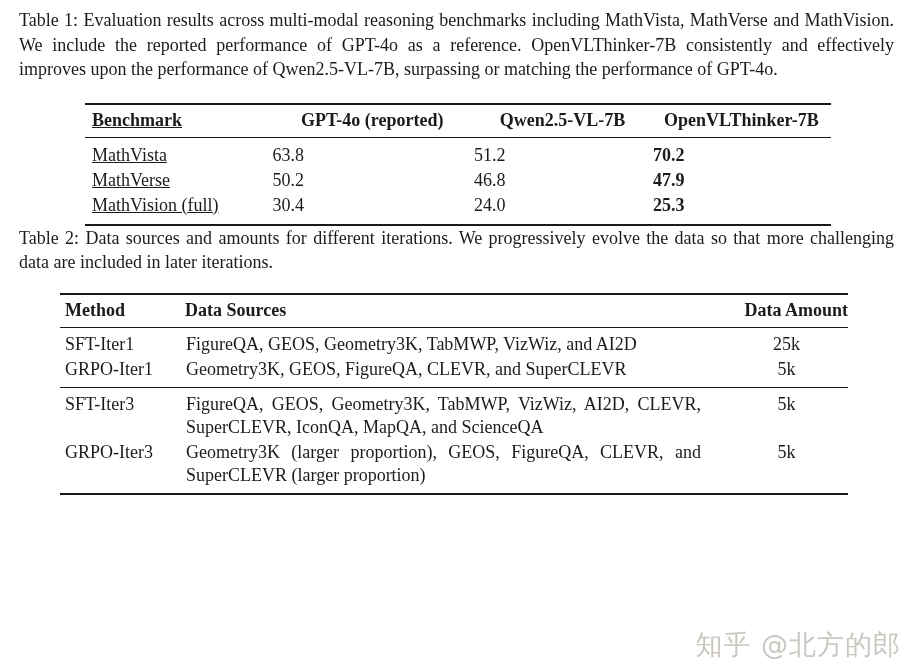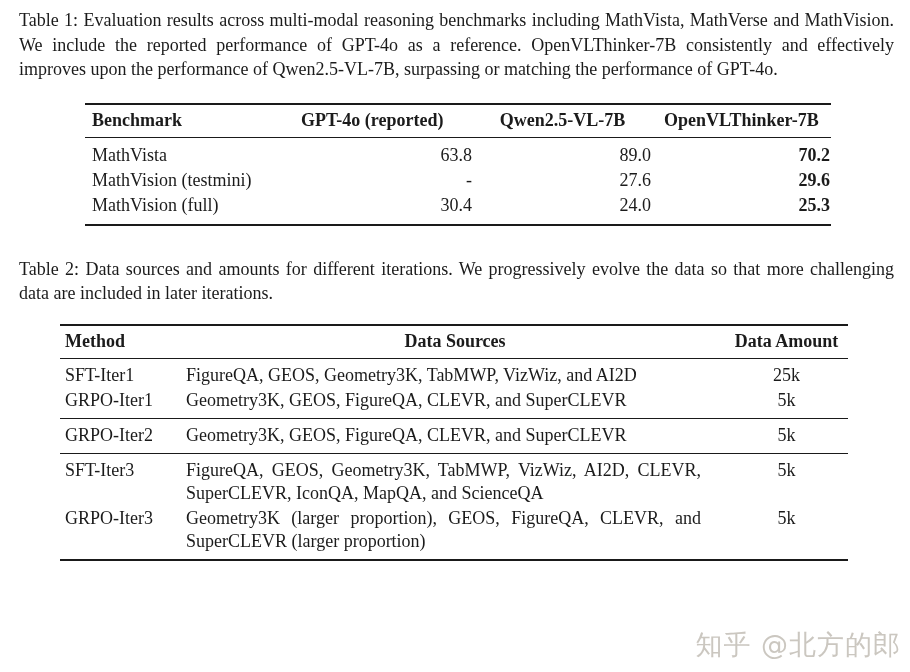--- a/index.html
+++ b/index.html
@@ -13,21 +13,21 @@
     overflow: hidden;
   }
   .caption {
     margin: 0;
     padding: 0 16px 0 19px;
     font-size: 18px;
     line-height: 24.5px;
     text-align: justify;
   }
   .caption--t1 { padding-top: 8px; }
-  .caption--t2 { margin-top: 31px; }
+  .caption--t2 { }
 
   table {
     border-collapse: collapse;
     font-size: 18px;
     table-layout: fixed;
   }
 
   
   .t1 {
     margin: 21px 0 0 85px;
@@ -35,22 +35,22 @@
     border-top: 2px solid var(--rule-color, #1a1a1a);
     border-bottom: 2px solid var(--rule-color, #1a1a1a);
   }
   .t1 th {
     font-weight: bold;
     text-align: center;
     padding: 4px 0 5px;
     line-height: 23px;
     border-bottom: 1.5px solid var(--rule-color, #1a1a1a);
   }
-  .t1 th.col-benchmark, .t1 td.col-benchmark { text-align: left; padding-left: 7px; }
-  .t1 td { text-align: right; line-height: 23px; }
+  .t1 th.col-benchmark, .t1 td.col-benchmark { text-align: left; padding-left: 7px; text-decoration: underline; }
+  .t1 td { text-align: left; line-height: 23px; }
   .t1 tbody tr:first-child td { padding-top: 6px; }
   .t1 tbody tr:last-child td { padding-bottom: 7px; }
   .t1 .c1 { width: 25%; } .t1 .c2 { width: 27%; }
   .t1 .c3 { width: 24%; } .t1 .c4 { width: 24%; }
   .t1 td.strong { font-weight: bold; }
 
   
   .t2 {
     margin: 18px 0 0 60px;
     width: 788px;
@@ -58,22 +58,22 @@
     border-bottom: 2px solid var(--rule-color, #1a1a1a);
   }
   .t2 th {
     font-weight: bold;
     line-height: 23px;
     padding: 4px 0 5px;
     border-bottom: 1px solid var(--rule-color, #1a1a1a);
   }
   .t2 .cm { width: 125px; } .t2 .cs { width: 540px; } .t2 .ca { width: 123px; }
   .t2 th.col-method { text-align: left; padding-left: 5px; }
-  .t2 th.col-sources { text-align: center; }
-  .t2 th.col-amount { text-align: center; }
+  .t2 th.col-sources { text-align: left; }
+  .t2 th.col-amount { text-align: right; }
   .t2 td { vertical-align: top; line-height: 23px; }
   .t2 td.col-method { padding-left: 5px; margin-top: 12px; }
   .t2 td.col-sources { text-align: justify; padding-right: 24px; }
   .t2 td.col-amount { text-align: center; }
   .t2 tbody tr:first-child td { padding-top: 5px; }
   .t2 tbody tr:last-child td { padding-bottom: 6px; }
   .t2 tbody + tbody { border-top: 1.5px solid var(--rule-color, #1a1a1a); }
 
   .watermark {
     position: absolute;
@@ -107,28 +107,28 @@
         <th class="col-benchmark">Benchmark</th>
         <th>GPT-4o (reported)</th>
         <th>Qwen2.5-VL-7B</th>
         <th>OpenVLThinker-7B</th>
       </tr>
     </thead>
     <tbody>
       <tr>
         <td class="col-benchmark">MathVista</td>
         <td>63.8</td>
-        <td>89.0</td>
+        <td>51.2</td>
         <td class="strong">70.2</td>
       </tr>
       <tr>
-        <td class="col-benchmark">MathVision (testmini)</td>
-        <td>-</td>
-        <td>27.6</td>
-        <td class="strong">29.6</td>
+        <td class="col-benchmark">MathVerse</td>
+        <td>50.2</td>
+        <td>46.8</td>
+        <td class="strong">47.9</td>
       </tr>
       <tr>
         <td class="col-benchmark">MathVision (full)</td>
         <td>30.4</td>
         <td>24.0</td>
         <td class="strong">25.3</td>
       </tr>
     </tbody>
   </table>
 
@@ -153,25 +153,20 @@
         <td class="col-sources">FigureQA, GEOS, Geometry3K, TabMWP, VizWiz, and AI2D</td>
         <td class="col-amount">25k</td>
       </tr>
       <tr>
         <td class="col-method">GRPO-Iter1</td>
         <td class="col-sources">Geometry3K, GEOS, FigureQA, CLEVR, and SuperCLEVR</td>
         <td class="col-amount">5k</td>
       </tr>
     </tbody>
     <tbody>
-      <tr>
-        <td class="col-method">GRPO-Iter2</td>
-        <td class="col-sources">Geometry3K, GEOS, FigureQA, CLEVR, and SuperCLEVR</td>
-        <td class="col-amount">5k</td>
-      </tr>
     </tbody>
     <tbody>
       <tr>
         <td class="col-method">SFT-Iter3</td>
         <td class="col-sources">FigureQA, GEOS, Geometry3K, TabMWP, VizWiz, AI2D, CLEVR, SuperCLEVR, IconQA, MapQA, and ScienceQA</td>
         <td class="col-amount">5k</td>
       </tr>
       <tr>
         <td class="col-method">GRPO-Iter3</td>
         <td class="col-sources">Geometry3K (larger proportion), GEOS, FigureQA, CLEVR, and SuperCLEVR (larger proportion)</td>

